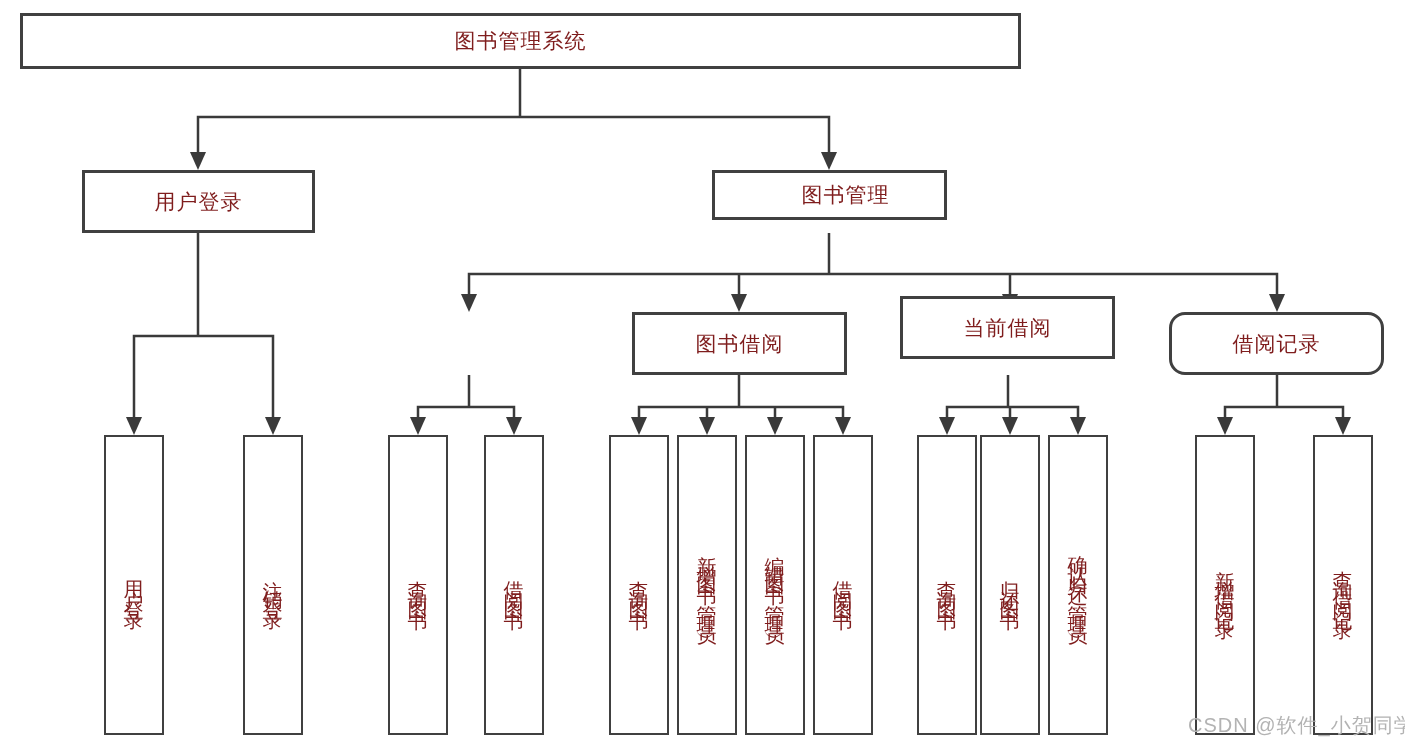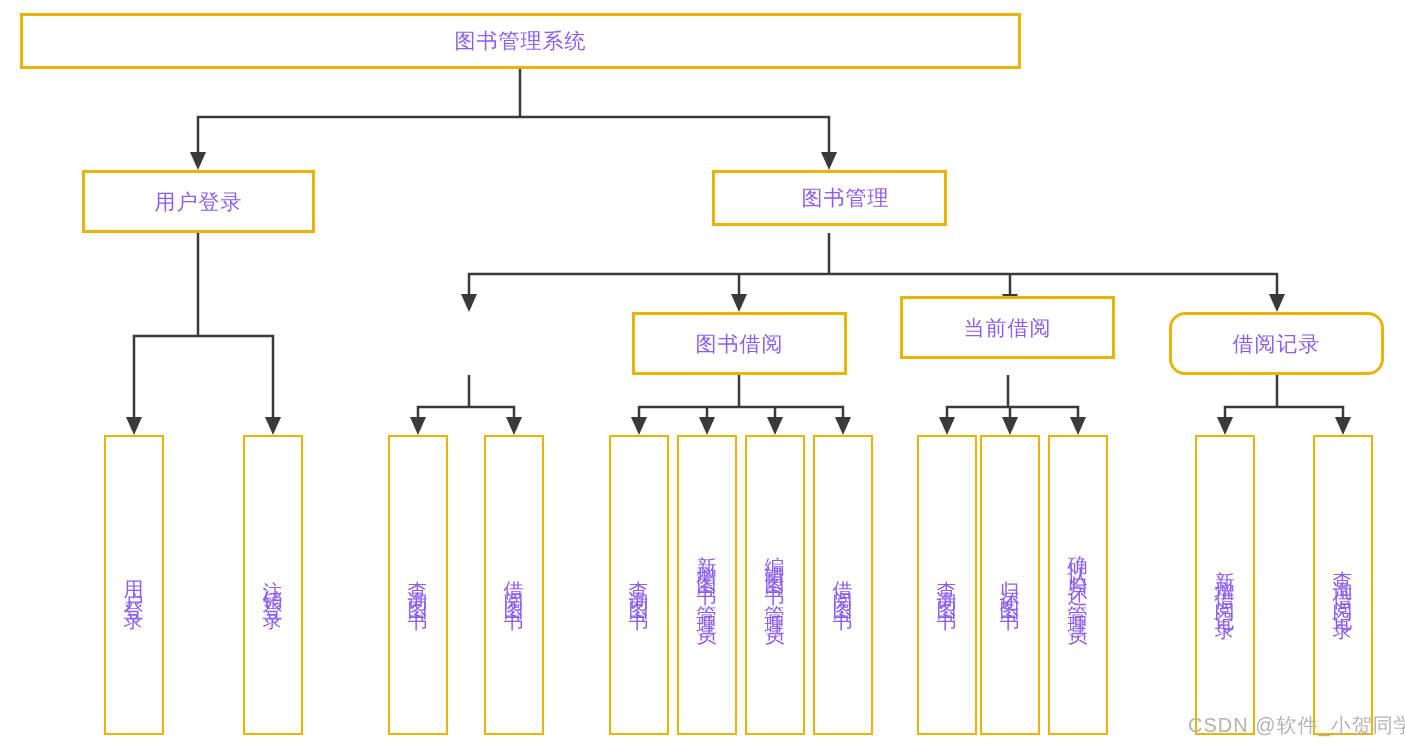--- a/index.html
+++ b/index.html
@@ -20,22 +20,22 @@
     left: 0;
     top: 0;
     width: 1405px;
     height: 747px;
     pointer-events: none;
   }
   .node {
     position: absolute;
     box-sizing: border-box;
     background: #ffffff;
-    border: 3px solid #eab308;
-    color: #8b5cf6;
+    border: 3px solid #404040;
+    color: #7f1d1d;
     display: flex;
     align-items: center;
     justify-content: center;
     font-size: 21px;
     letter-spacing: 1px;
     white-space: nowrap;
     z-index: 2;
   }
   .leaf {
     border-width: 2px;
@@ -101,21 +101,21 @@
       <polygon points="1002,417 1018,417 1010,435"></polygon>
       <polygon points="1070,417 1086,417 1078,435"></polygon>
       <polygon points="1217,417 1233,417 1225,435"></polygon>
       <polygon points="1335,417 1351,417 1343,435"></polygon>
     </g>
   </svg>
 
   <div class="node" style="left:20px; top:13px; width:1001px; height:56px;">图书管理系统</div>
 
   <div class="node" style="left:82px; top:170px; width:233px; height:63px;">用户登录</div>
-  <div class="node" style="left:712px; top:170px; width:235px; height:56px;padding-left:32px;">图书管理</div>
+  <div class="node" style="left:712px; top:170px; width:235px; height:50px;padding-left:32px;">图书管理</div>
 
   <div class="node" style="left:632px; top:312px; width:215px; height:63px;">图书借阅</div>
   <div class="node" style="left:900px; top:296px; width:215px; height:63px;">当前借阅</div>
   <div class="node" style="left:1169px; top:312px; width:215px; height:63px;border-radius:16px;">借阅记录</div>
 
   <div class="node leaf" style="left:104px; top:435px; width:60px; height:300px;">用户登录</div>
   <div class="node leaf" style="left:243px; top:435px; width:60px; height:300px;">注销登录</div>
 
   <div class="node leaf" style="left:388px; top:435px; width:60px; height:300px;">查询图书</div>
   <div class="node leaf" style="left:484px; top:435px; width:60px; height:300px;">借阅图书</div>

